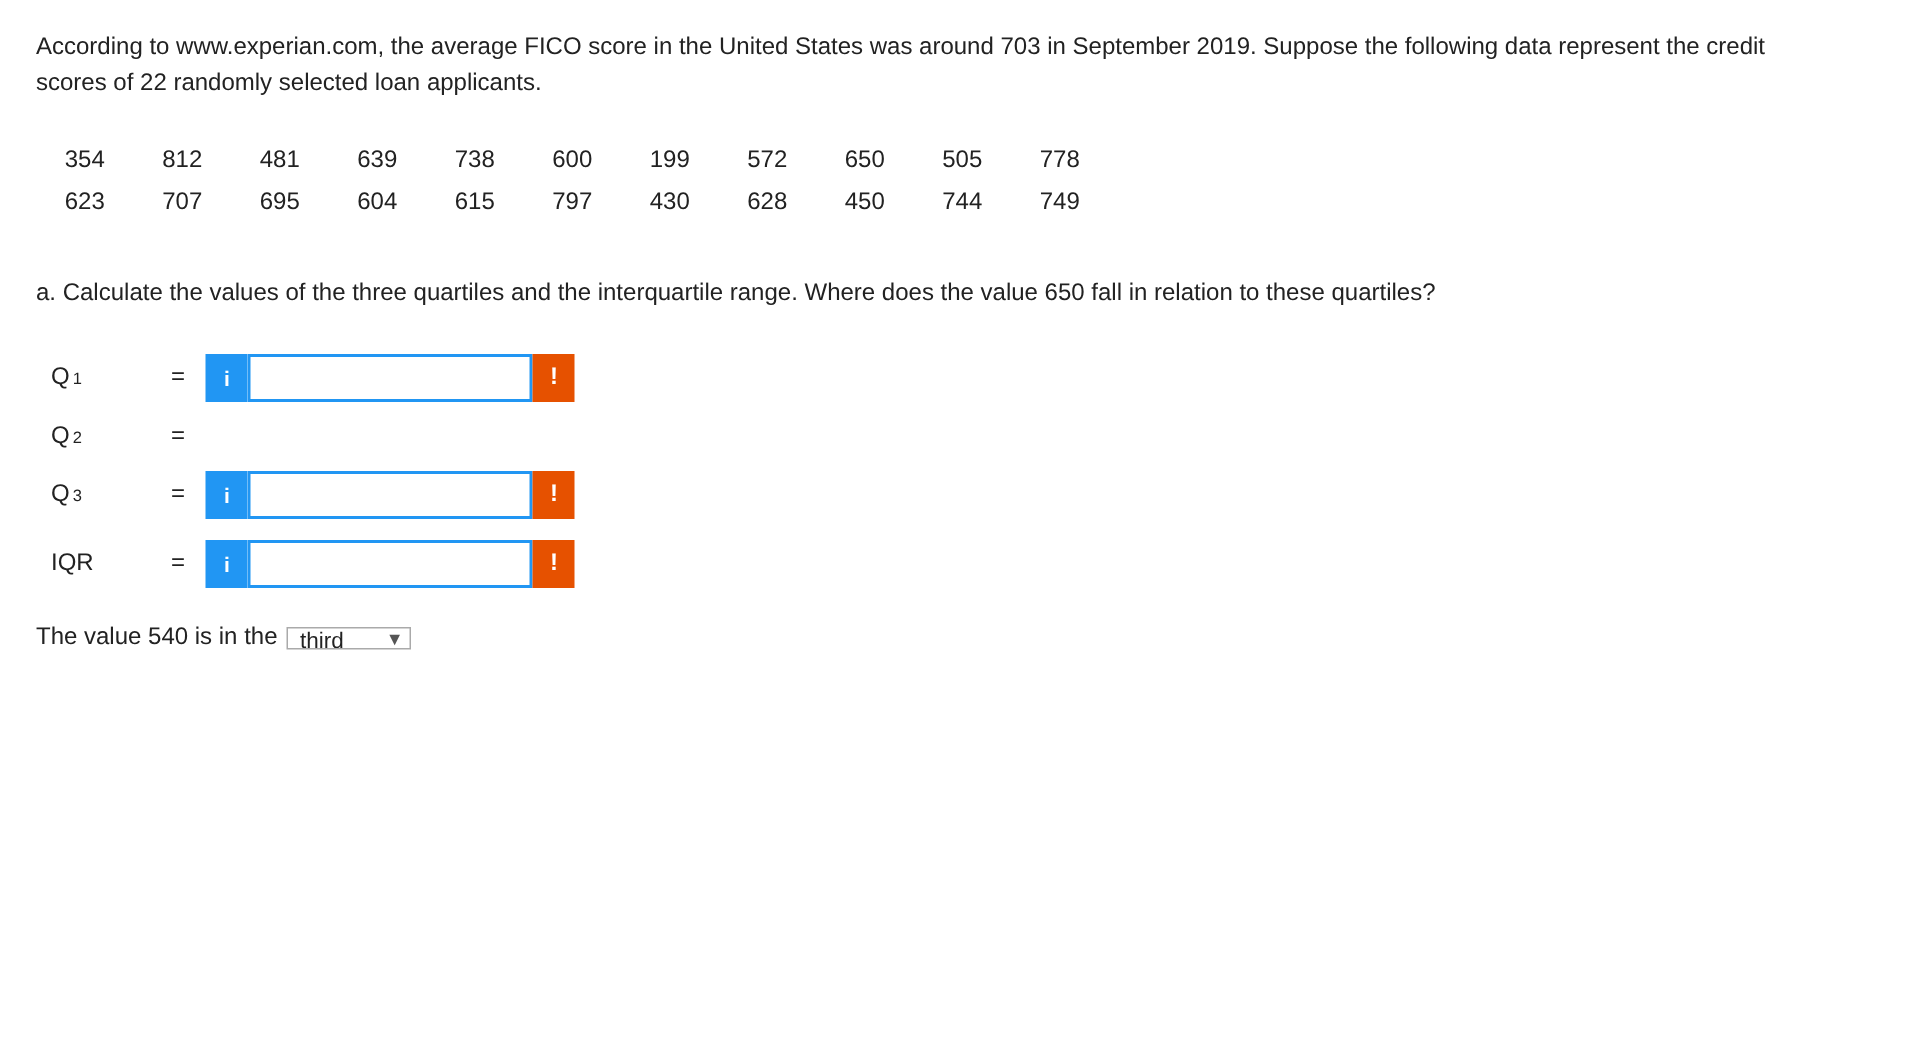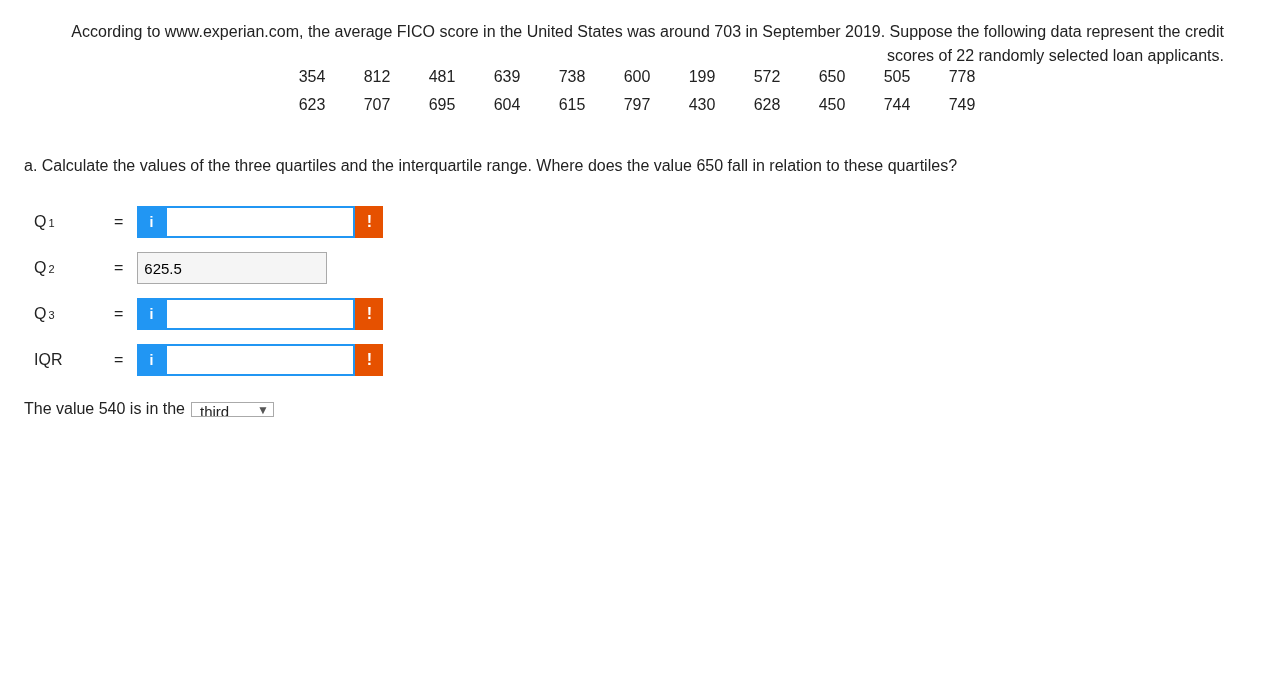--- a/index.html
+++ b/index.html
@@ -10,27 +10,26 @@
       background: #fff;
       padding: 20px 24px;
       width: 1274px;
       min-height: 697px;
     }
 
     .intro-text {
       font-size: 16px;
       line-height: 1.5;
       max-width: 1200px;
-      text-align: right;
+      margin-bottom: 30px;
     }
 
     .data-grid {
       display: flex;
       flex-direction: column;
-      align-items: center;
       margin-bottom: 30px;
     }
 
     .data-row {
       display: flex;
       gap: 0px;
       margin-bottom: 10px;
     }
 
     .data-cell {
@@ -223,23 +222,20 @@
       <button class="orange-btn">!</button>
     </div>
   </div>
 
   <div class="quartile-row">
     <div class="quartile-label">
       <span>Q</span>
         <sub>2</sub>
     </div>
     <span class="equals">=</span>
-    <div class="input-with-icon">
-      <input class="text-input has-value" type="text" value="625.5" style="">
-    </div>
   </div>
 
   <div class="quartile-row">
     <div class="quartile-label">
       <span>Q</span>
         <sub>3</sub>
     </div>
     <span class="equals">=</span>
     <div class="input-with-icon">
       <button class="blue-icon-btn">i</button>

